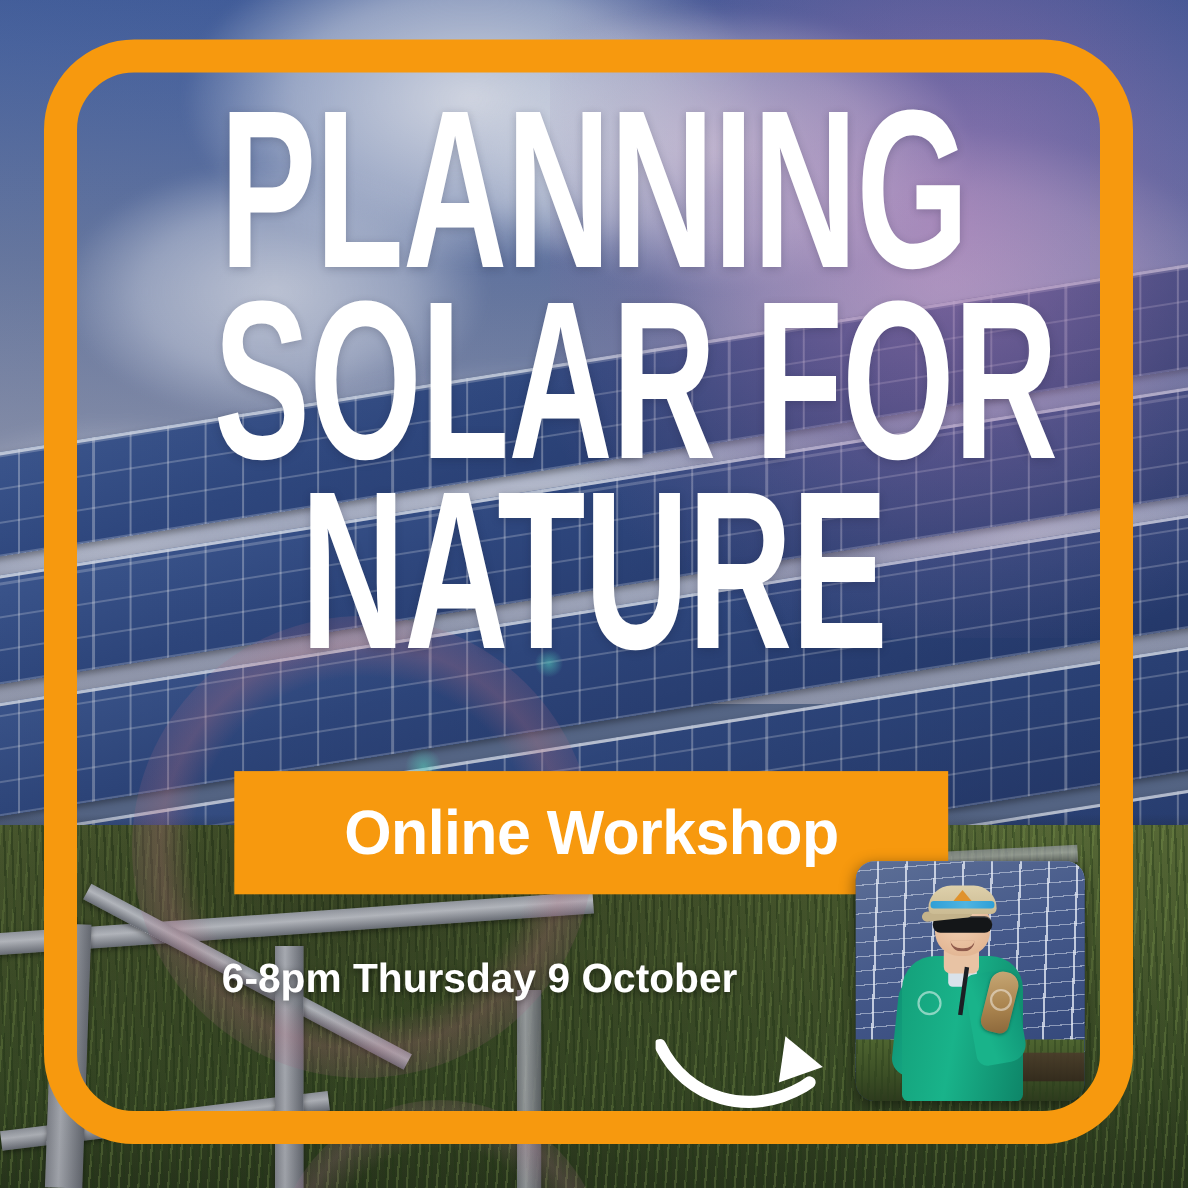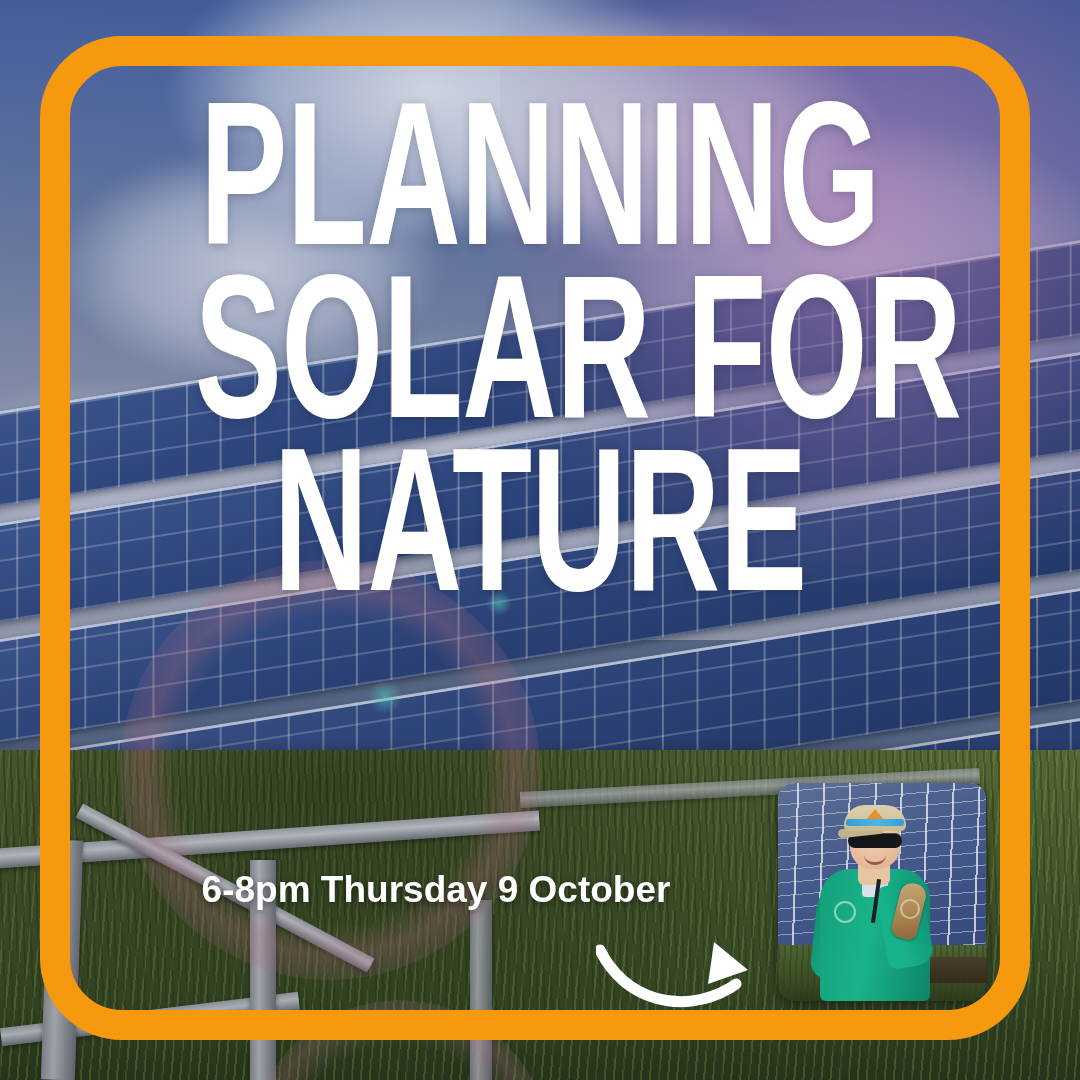--- a/index.html
+++ b/index.html
@@ -357,20 +357,23 @@
     <div class="flare-purple"></div>
     <div class="overlay-dim"></div>
   </div>
 
   <div class="headline">
     <span class="ln">PLANNING</span>
     <span class="ln">SOLAR FOR</span>
     <span class="ln">NATURE</span>
   </div>
 
+  <div class="banner">
+    <span class="banner-text">Online Workshop</span>
+  </div>
 
   <div class="details">
     <span class="dl">6-8pm Thursday 9 October</span>
   </div>
 
   <div class="arrow">
     <svg width="180" height="86" viewBox="0 0 180 86" xmlns="http://www.w3.org/2000/svg">
       <path d="M4 14 C 28 64, 86 80, 134 52 L 140 48" stroke="#ffffff" stroke-width="11" fill="none" stroke-linecap="round"></path>
       <path d="M118 6 L 152 34 L 112 48 Z" fill="#ffffff"></path>
     </svg>

